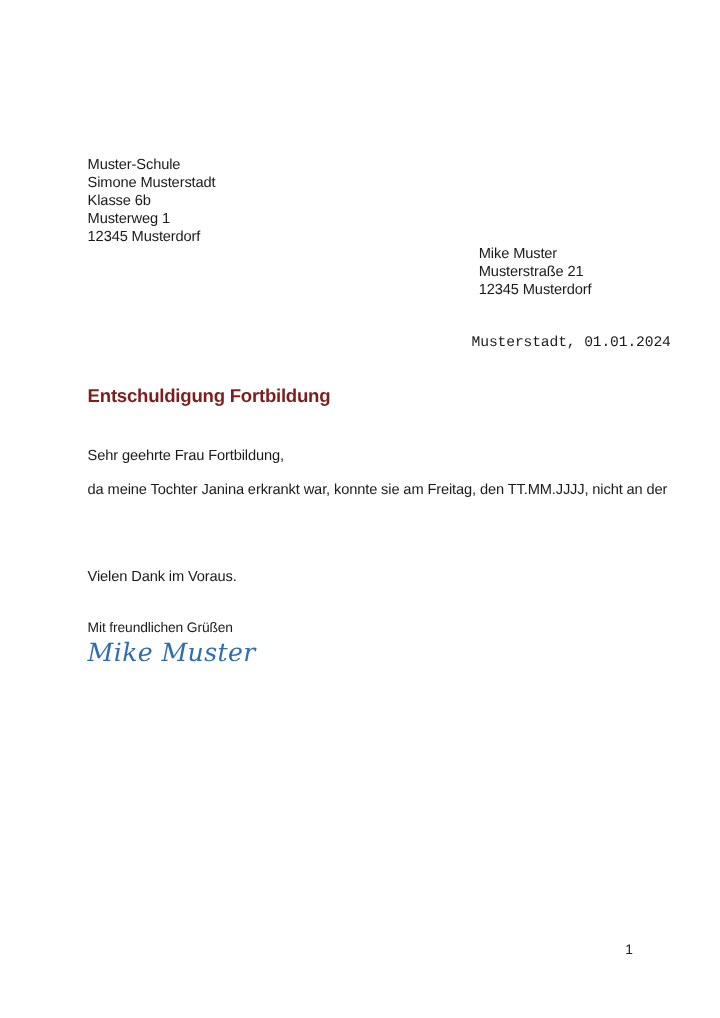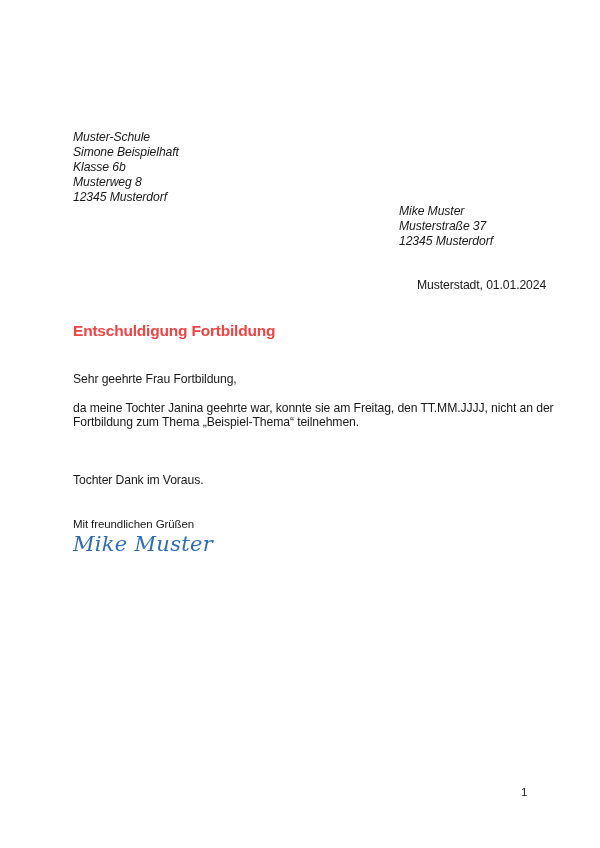--- a/index.html
+++ b/index.html
@@ -23,32 +23,32 @@
       background: #ffffff;
     }
     .line {
       position: absolute;
       white-space: nowrap;
       font-size: 12.2px;
       line-height: 15px;
       letter-spacing: -0.1px;
     }
     .sender { left: 73px; top: 130px; }
-    .sender .line, .recipient .line { position: static; display: block; font-style: italic; }
+    .sender .line, .recipient .line { position: static; display: block; }
     .recipient { position: absolute; left: 399px; top: 204px; }
     .sender { position: absolute; }
-    .date { left: 417px; top: 278px; }
+    .date { left: 393px; top: 278px; font-family: Liberation Mono, monospace; }
     .subject {
       position: absolute;
       left: 73px;
       top: 322px;
       font-size: 15.5px;
       font-weight: bold;
       letter-spacing: -0.2px;
-      color: #ef4444;
+      color: #7f1d1d;
       white-space: nowrap;
     }
     .salutation { left: 73px; top: 372px; }
     .body1 { left: 73px; top: 401px; }
     .body2 { left: 73px; top: 415px; }
     .body3 { left: 73px; top: 444px; }
     .body4 { left: 73px; top: 473px; }
     .closing { left: 73px; top: 517px; font-size: 11.5px; }
     .signature {
       position: absolute;
@@ -69,41 +69,40 @@
       color: #222222;
     }
   </style>
 </head>
 <body>
 
 <div class="page">
 
   <div class="sender">
     <span class="line">Muster-Schule</span>
-    <span class="line">Simone Beispielhaft</span>
+    <span class="line">Simone Musterstadt</span>
     <span class="line">Klasse 6b</span>
-    <span class="line">Musterweg 8</span>
+    <span class="line">Musterweg 1</span>
     <span class="line">12345 Musterdorf</span>
   </div>
 
   <div class="recipient">
     <span class="line">Mike Muster</span>
-    <span class="line">Musterstraße 37</span>
+    <span class="line">Musterstraße 21</span>
     <span class="line">12345 Musterdorf</span>
   </div>
 
   <div class="line date">Musterstadt, 01.01.2024</div>
 
   <div class="subject">Entschuldigung Fortbildung</div>
 
   <div class="line salutation">Sehr geehrte Frau Fortbildung,</div>
 
-  <div class="line body1">da meine Tochter Janina geehrte war, konnte sie am Freitag, den TT.MM.JJJJ, nicht an der</div>
-  <div class="line body2">Fortbildung zum Thema „Beispiel-Thema“ teilnehmen.</div>
-  <div class="line body4">Tochter Dank im Voraus.</div>
+  <div class="line body1">da meine Tochter Janina erkrankt war, konnte sie am Freitag, den TT.MM.JJJJ, nicht an der</div>
+  <div class="line body4">Vielen Dank im Voraus.</div>
 
   <div class="line closing">Mit freundlichen Grüßen</div>
 
   <div class="signature">Mike Muster</div>
 
   <div class="page-number">1</div>
 
 </div>
 
 </body></html>

